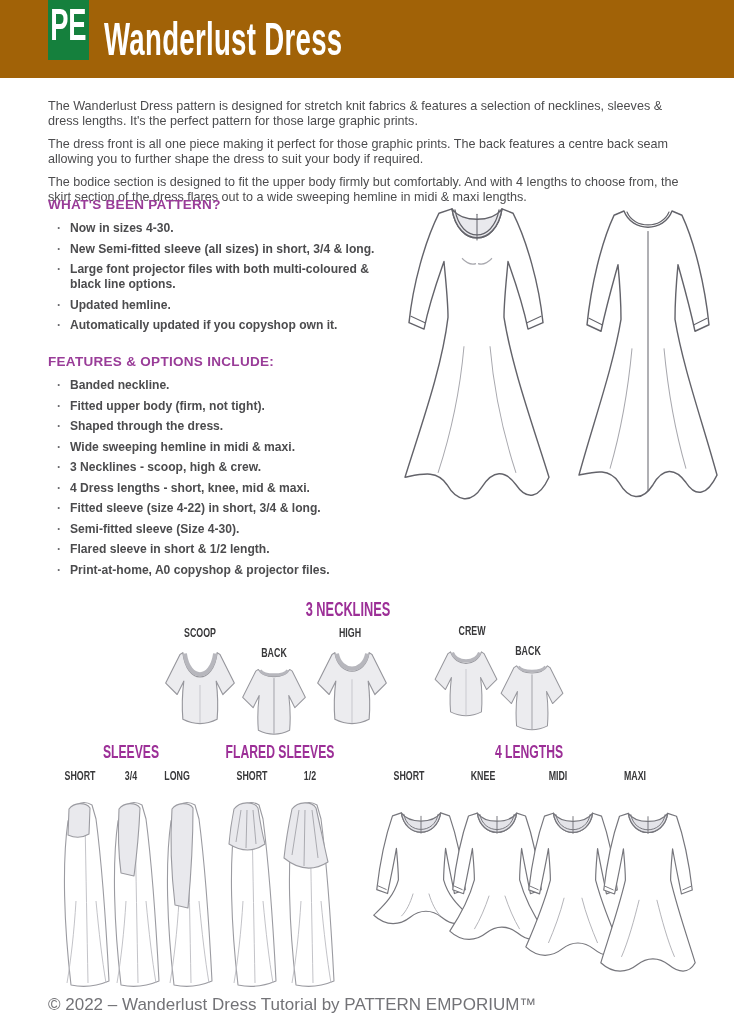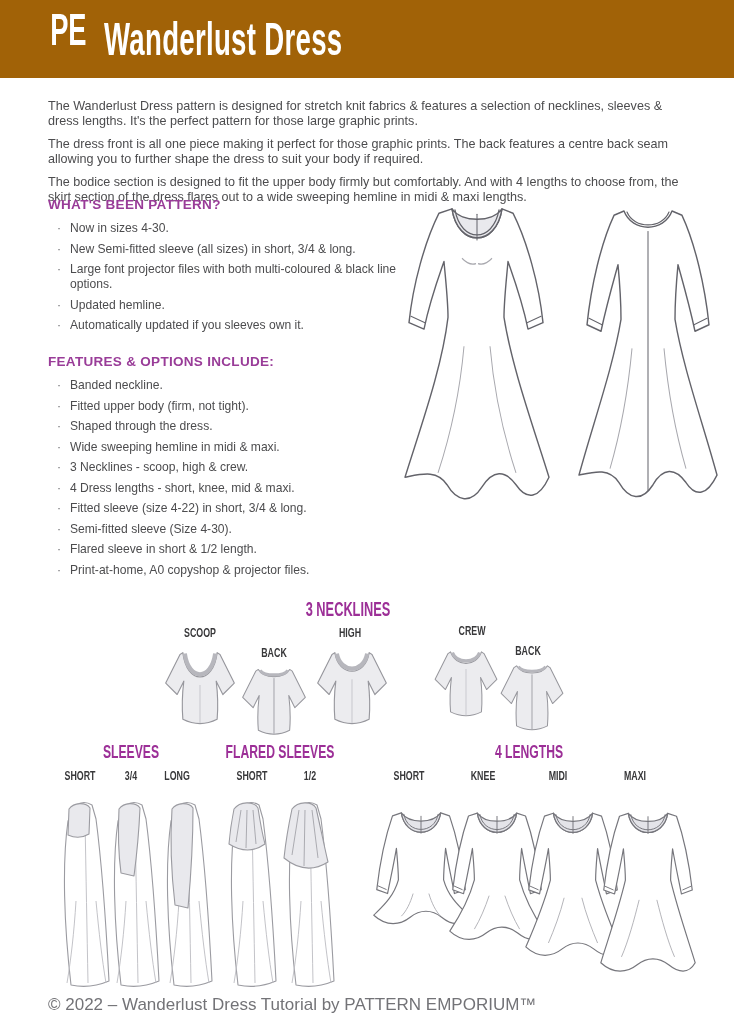--- a/index.html
+++ b/index.html
@@ -4,41 +4,41 @@
 <style>
   html,body { margin:0; padding:0; background:#ffffff; }
   .page {
     position:relative; width:734px; height:1024px; overflow:hidden;
     background:#ffffff; font-family:"Liberation Sans", sans-serif;
     -webkit-font-smoothing:antialiased;
   }
   
   .header { position:absolute; left:0; top:0; width:734px; height:78px; background:#a16207; }
   .logo-box {
-    position:absolute; left:48px; top:0; width:41px; height:60px; background:#a16207;
-    display:flex; align-items:center; justify-content:center;
+    position:absolute; left:48px; top:0; width:41px; height:60px; background:#15803d;
+    display:flex; align-items:flex-start; justify-content:center;
   }
   .logo-box span {
     color:#fff; font-size:44px; font-weight:700; display:inline-block;
     transform:scaleX(.62); letter-spacing:0px;
   }
   .doc-title {
     position:absolute; left:104px; top:39px; color:#ffffff; font-size:46px; font-weight:700;
     white-space:nowrap; transform:translateY(-50%) scaleX(.6); transform-origin:left center;
     letter-spacing:.5px;
   }
   
   .intro { position:absolute; left:48px; top:99px; width:648px; color:#4c4c4e;
            font-size:12.6px; line-height:14.5px; }
   .intro p { margin:0 0 9px 0; }
   
   .leftcol { position:absolute; left:48px; top:197px; width:350px; }
   .sec-heading { color:#993c98; font-weight:700; font-size:13.5px; letter-spacing:.3px; margin:0 0 9px 0; }
   .features-block { margin-top:21px; }
-  .bullet { display:flex; margin-bottom:5.5px; font-size:12.1px; line-height:15px; color:#4c4c4e; }
+  .bullet { display:flex; margin-bottom:5.5px; font-size:12.1px; line-height:15px; color:#4c4c4e;font-weight:bold; }
   .bullet::before { content:"·"; flex:0 0 22px; box-sizing:border-box; padding-left:9px; color:#6a6a6e; }
   
   .gheading { position:absolute; white-space:nowrap; font-weight:700; color:#9c2f97;
               font-size:19px; transform:translateX(-50%) scaleX(.64); }
   .neck-title { position:absolute; white-space:nowrap; font-weight:700; color:#9c2f97;
                 font-size:20px; transform:translateX(-50%) scaleX(.64); }
   .clabel { position:absolute; white-space:nowrap; font-weight:700; color:#38383a;
             font-size:13px; transform:translateX(-50%) scaleX(.68); }
   
   .illus { position:absolute; }
@@ -73,21 +73,21 @@
       <div class="bullet">
           <span>New Semi-fitted sleeve (all sizes) in short, 3/4 &amp; long.</span>
         </div>
       <div class="bullet">
           <span>Large font projector files with both multi-coloured &amp; black line options.</span>
         </div>
       <div class="bullet">
           <span>Updated hemline.</span>
         </div>
       <div class="bullet">
-          <span>Automatically updated if you sleeves own it.</span>
+          <span>Automatically updated if you copyshop own it.</span>
         </div>
     </div>
     <div class="features-block">
       <p class="sec-heading">FEATURES &amp; OPTIONS INCLUDE:</p>
       <div class="bullet">
           <span>Banded neckline.</span>
         </div>
       <div class="bullet">
           <span>Fitted upper body (firm, not tight).</span>
         </div>

